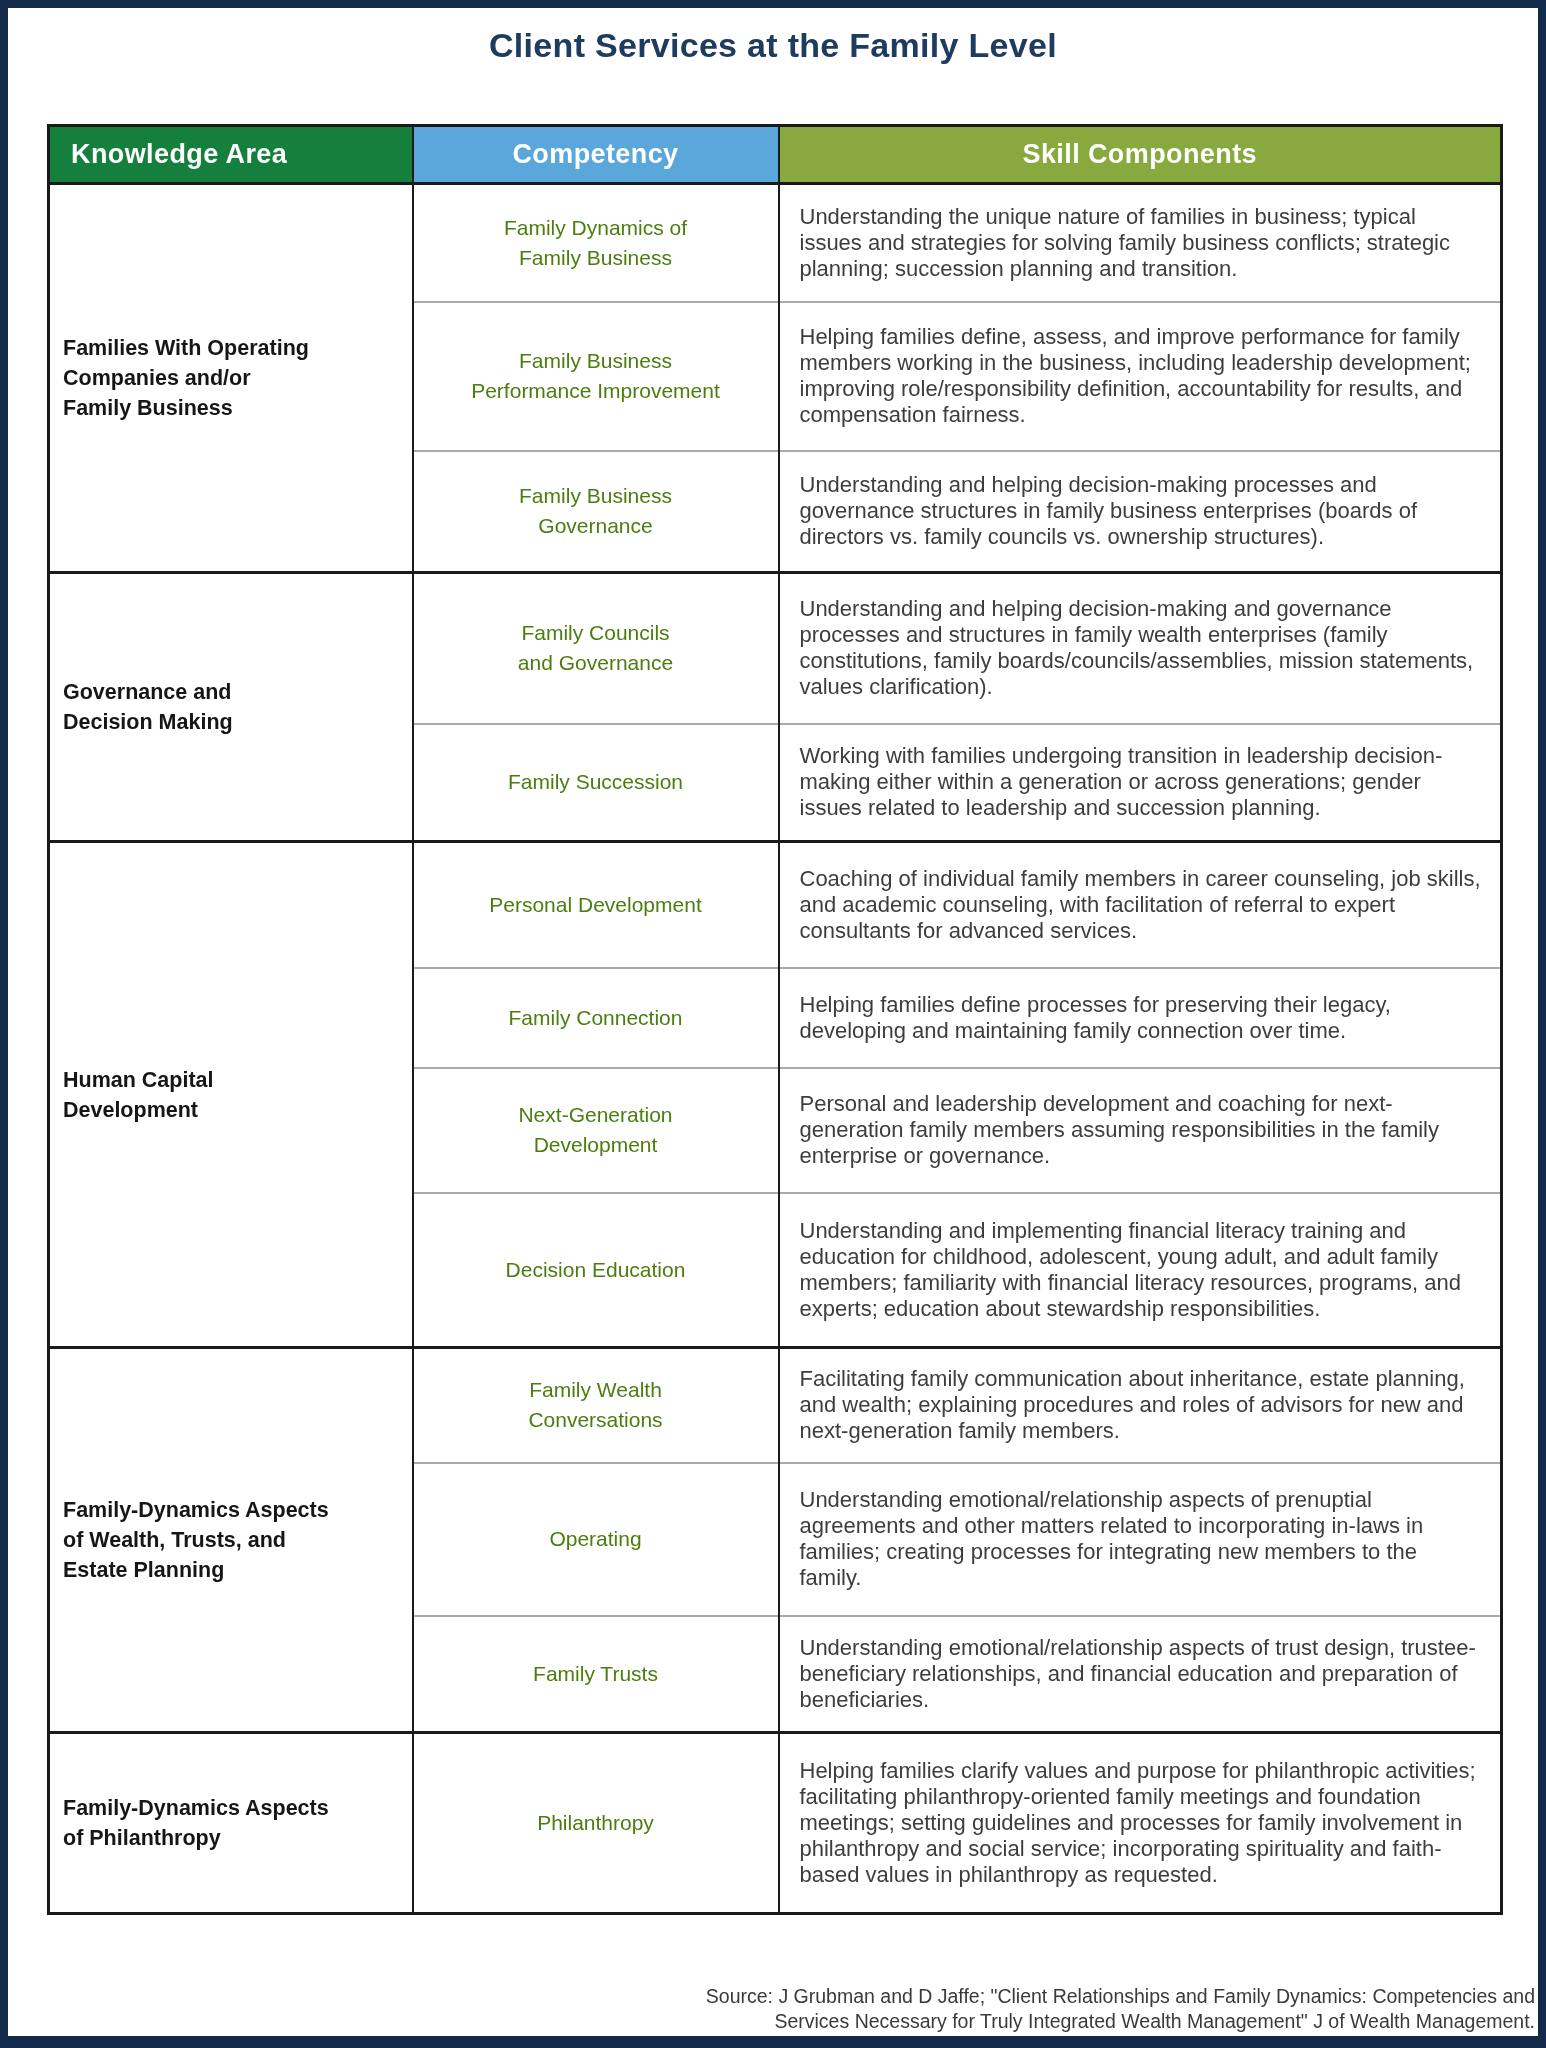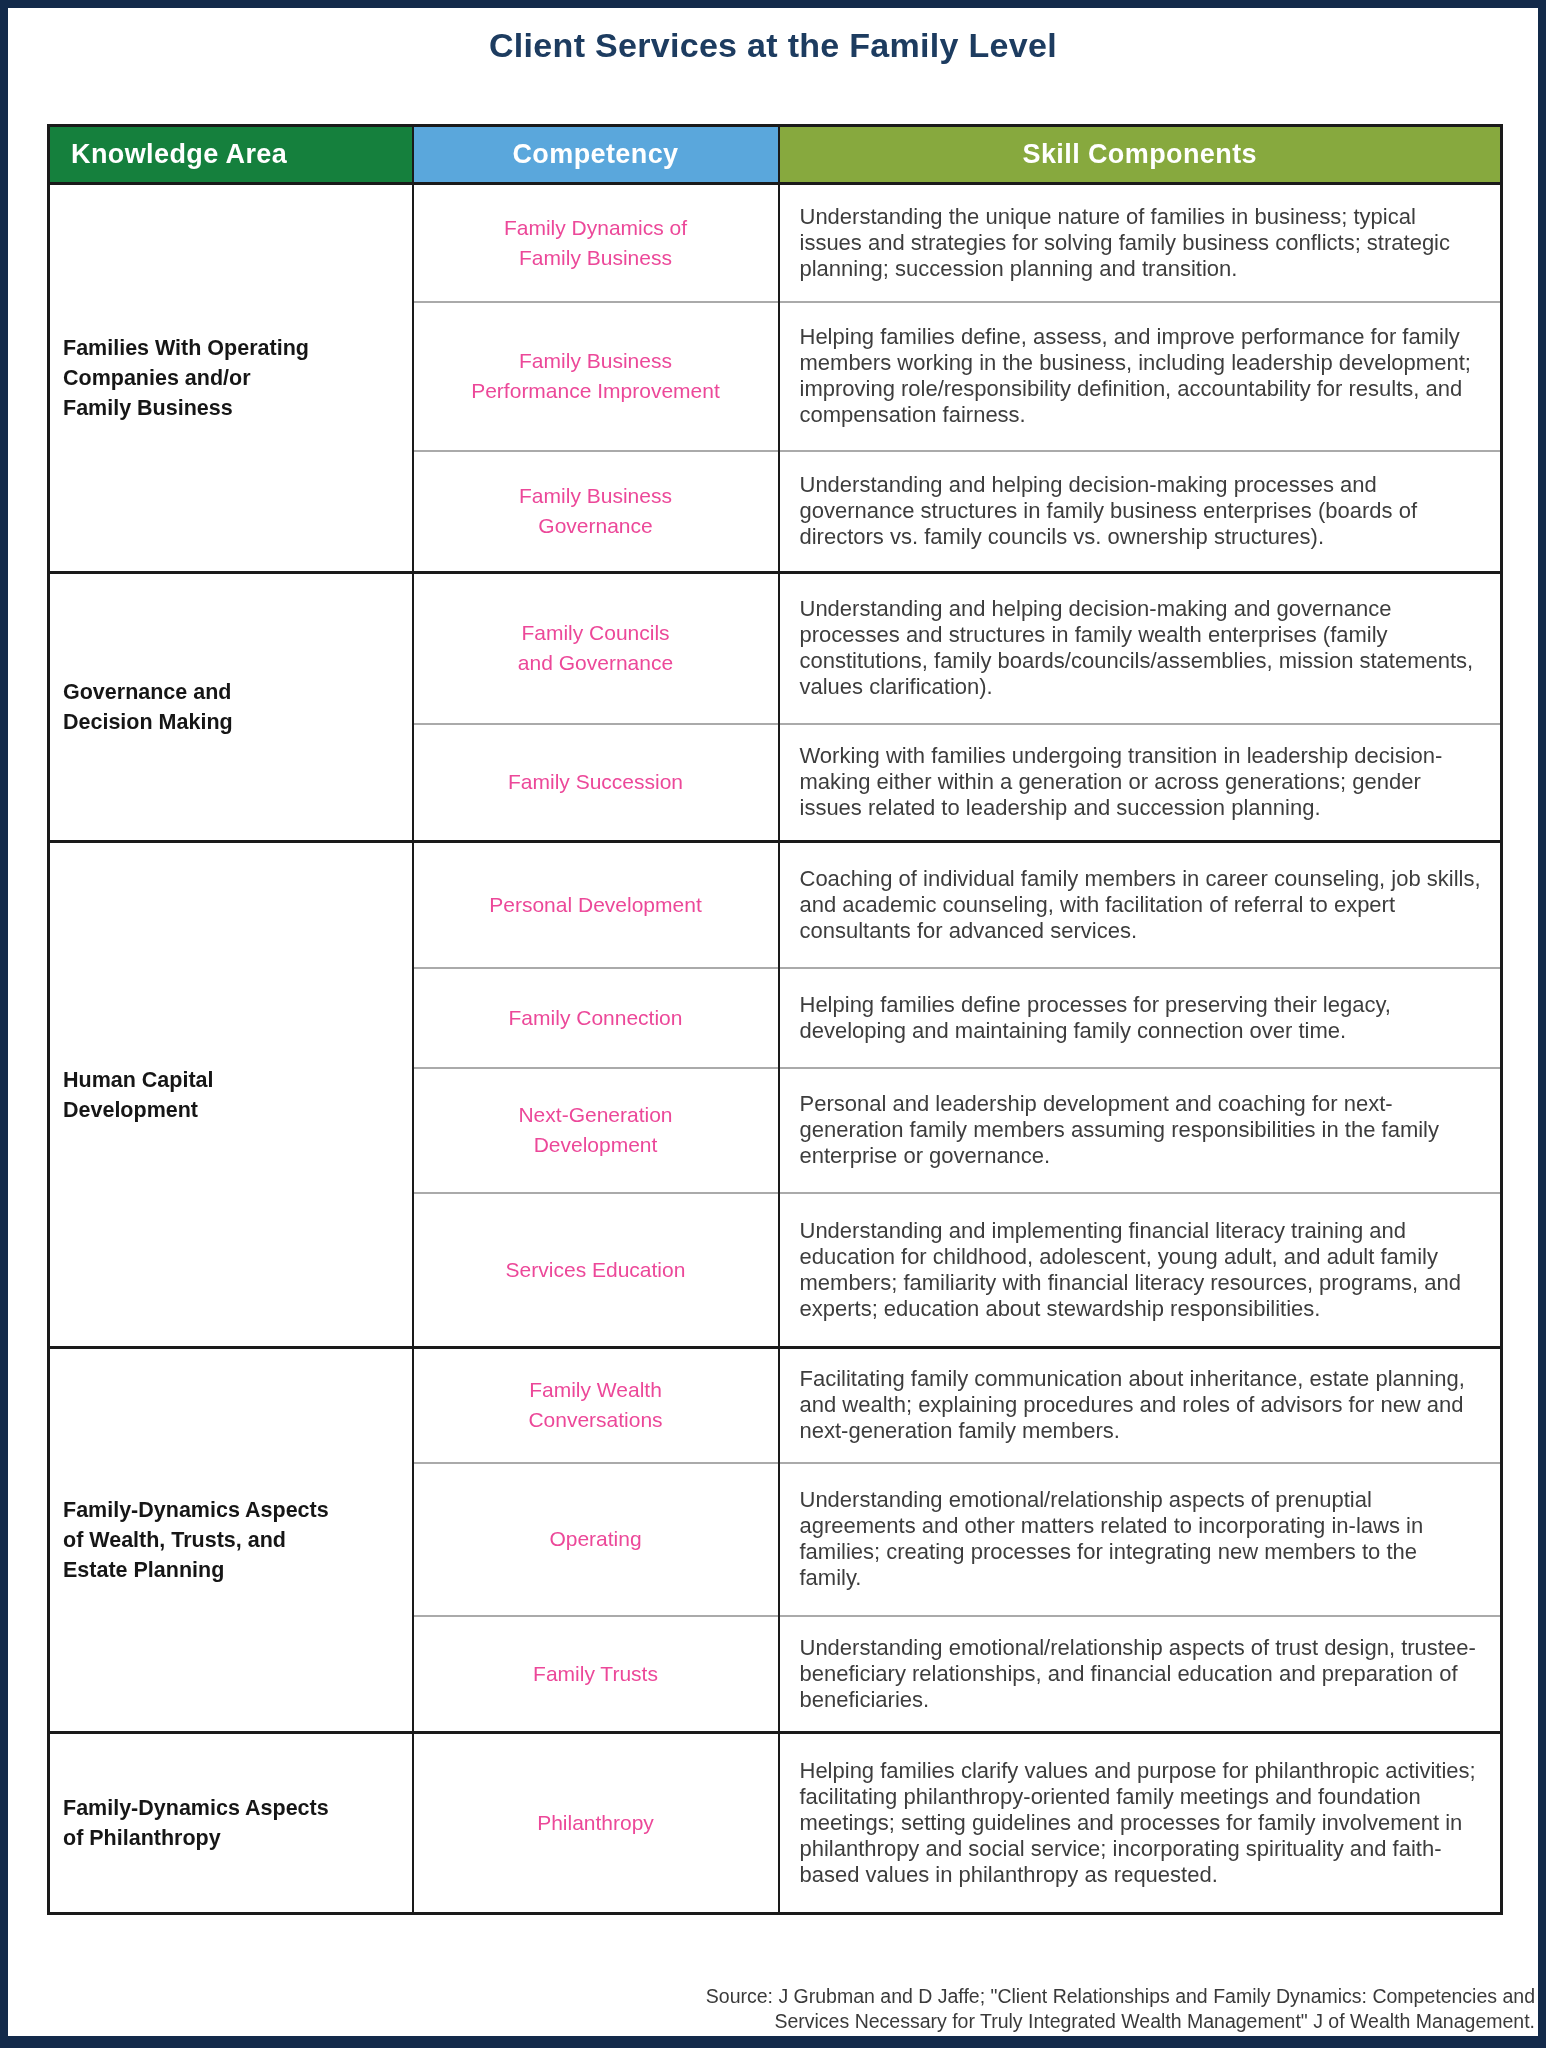--- a/index.html
+++ b/index.html
@@ -60,21 +60,21 @@
     color: #161616;
     font-size: 21.5px;
     line-height: 30px;
     text-align: left;
     padding: 8px 12px 8px 13px;
     white-space: pre-line;
   }
   td.comp {
     font-size: 21px;
     line-height: 30px;
-    color: #ec4899;
+    color: #4d7c0f;
     text-align: center;
     padding: 6px 12px;
     white-space: pre-line;
   }
   td.skill {
     font-size: 22px;
     line-height: 26px;
     color: #3D3D3D;
     text-align: left;
     padding: 8px 18px 8px 20px;
@@ -147,21 +147,21 @@
       <tr class="sub-row" style="height: 100px;">
         <td class="comp">Family Connection</td>
         <td class="skill">Helping families define processes for preserving their legacy, developing and maintaining family connection over time.</td>
       </tr>
       <tr class="sub-row" style="height: 125px;">
         <td class="comp">Next-Generation
 Development</td>
         <td class="skill">Personal and leadership development and coaching for next-generation family members assuming responsibilities in the family enterprise or governance.</td>
       </tr>
       <tr class="sub-row" style="height: 155px;">
-        <td class="comp">Services Education</td>
+        <td class="comp">Decision Education</td>
         <td class="skill">Understanding and implementing financial literacy training and education for childhood, adolescent, young adult, and adult family members; familiarity with financial literacy resources, programs, and experts; education about stewardship responsibilities.</td>
       </tr>
       <tr class="section-start" style="height: 115px;">
         <td class="ka" rowspan="3">Family-Dynamics Aspects
 of Wealth, Trusts, and
 Estate Planning</td>
         <td class="comp">Family Wealth
 Conversations</td>
         <td class="skill">Facilitating family communication about inheritance, estate planning, and wealth; explaining procedures and roles of advisors for new and next-generation family members.</td>
       </tr>

